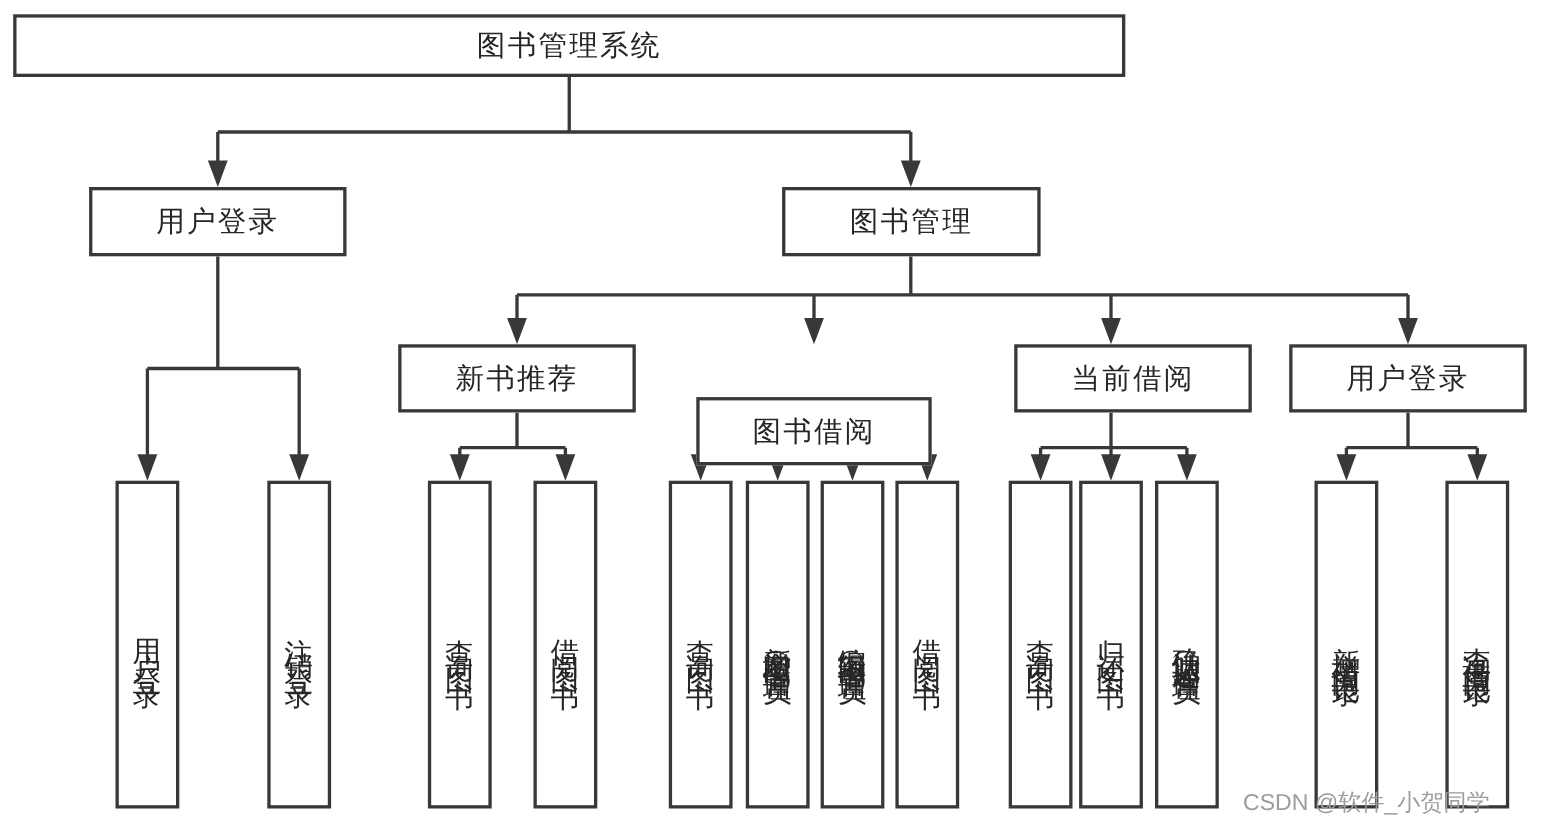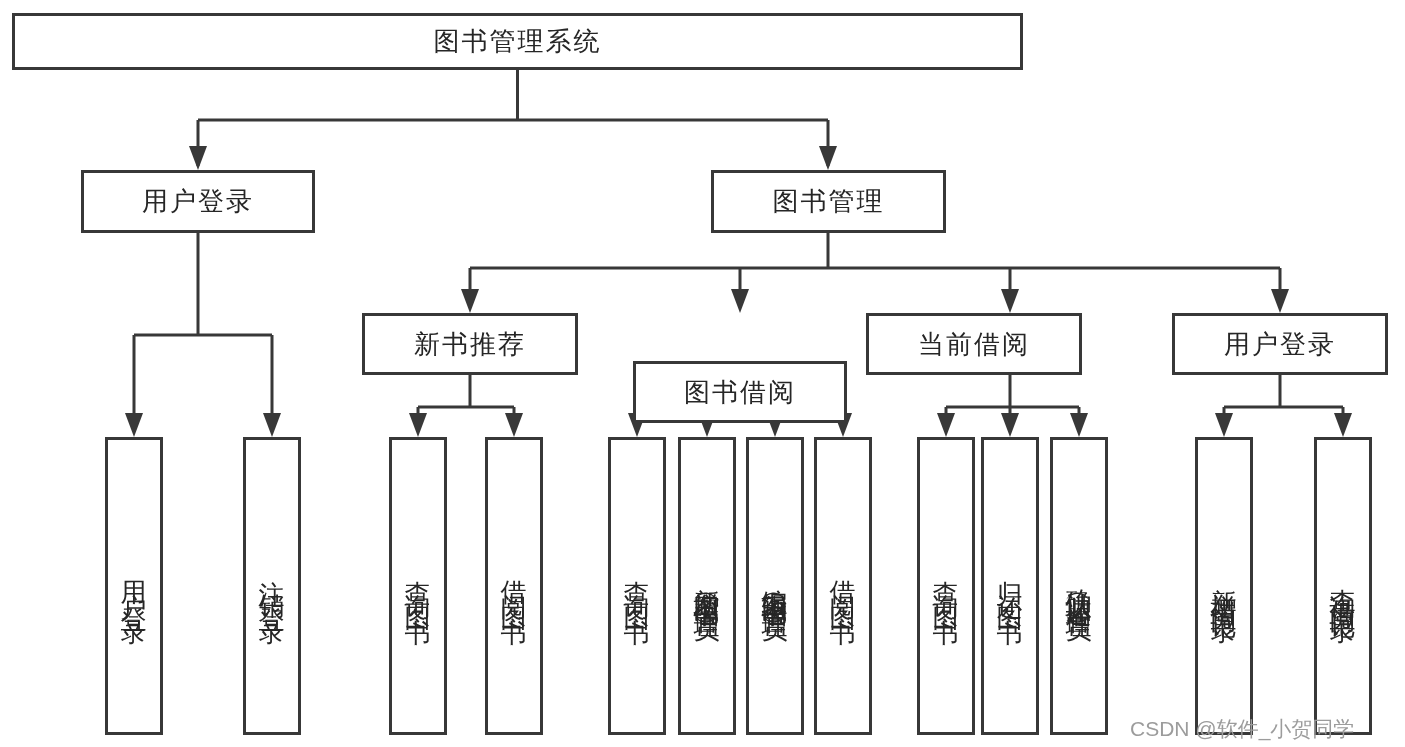--- a/index.html
+++ b/index.html
@@ -19,21 +19,21 @@
   .vbox .vlabel{
     writing-mode:vertical-rl;text-orientation:mixed;
     font-size:26px;line-height:1;white-space:nowrap;
   }
   
   .n-root{left:12px;top:13px;width:1011px;height:57px;}
   .n-l2a{left:81px;top:170px;width:234px;height:63px;}
   .n-l2b{left:711px;top:170px;width:235px;height:63px;}
   .n-l3a{left:362px;top:313px;width:216px;height:62px;}
   .n-l3b{left:633px;top:313px;width:214px;height:62px;margin-top:48px;}
-  .n-l3c{left:866px;top:313px;width:216px;height:62px;font-family:Liberation Mono, monospace;}
+  .n-l3c{left:922px;top:313px;width:216px;height:62px;font-family:Liberation Mono, monospace;}
   .n-l3d{left:1172px;top:313px;width:216px;height:62px;}
   .leaf{top:437px;width:58px;height:298px;}
   .n-v1{left:105px;}  .n-v2{left:243px;}
   .n-v3{left:389px;}  .n-v4{left:485px;}
   .n-v5{left:608px;}  .n-v6{left:678px;}
   .n-v7{left:746px;}  .n-v8{left:814px;}
   .n-v9{left:917px;}  .n-v10{left:981px;} .n-v11{left:1050px;}
   .n-v12{left:1195px;}.n-v13{left:1314px;}
   .watermark{
     position:absolute;left:1130px;top:715px;z-index:5;

